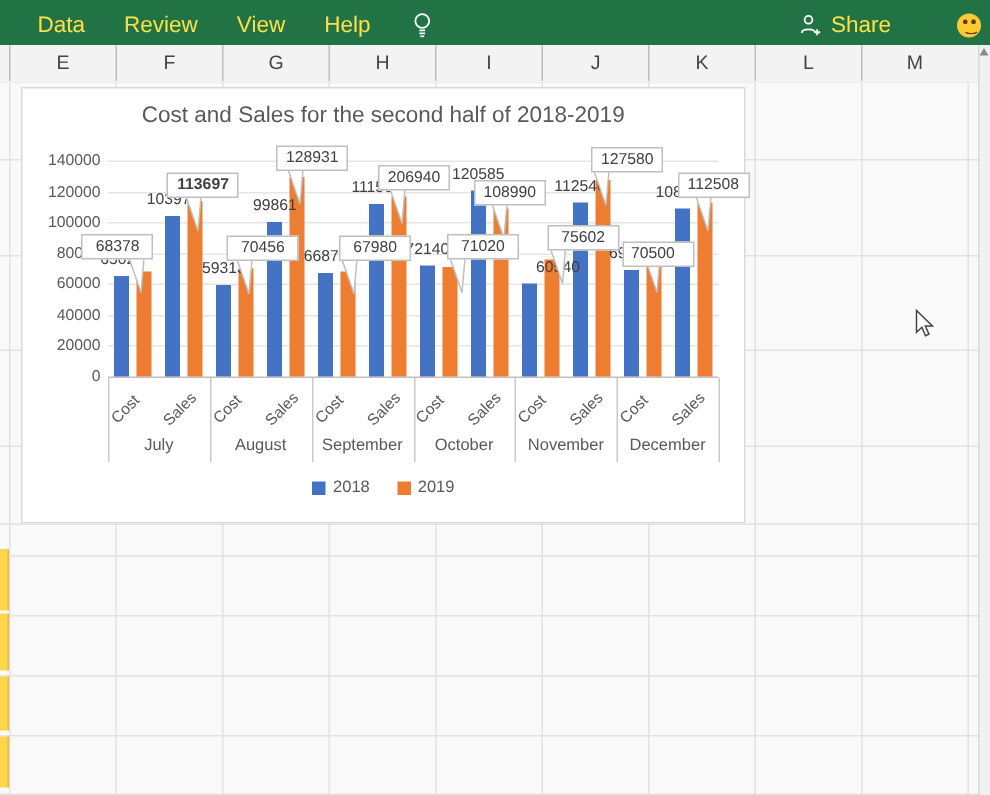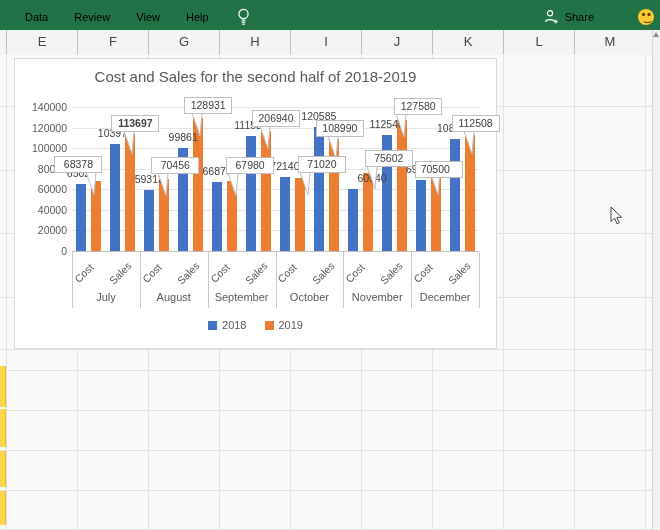--- a/index.html
+++ b/index.html
@@ -1,20 +1,20 @@
 <!DOCTYPE html>
 <html><head>
 <meta charset="utf-8">
 <style>
   html,body{margin:0;padding:0;}
   .screen{position:relative;width:660px;height:530px;background:#F9F9F9;overflow:hidden;
           font-family:"Liberation Sans", sans-serif;}
   
   .ribbon{position:absolute;left:0;top:0;width:660px;height:33px;background:#217346;
-          display:flex;align-items:center;color:#000000;font-size:11px;}
+          display:flex;align-items:center;color:#fde047;font-size:15px;}
   .rtab{margin-left:26px;cursor:default;}
   .rtab:first-child{margin-left:25px;}
   .bulb{margin-left:28px;display:flex;align-items:center;}
   .tellme{margin-left:12px;}
   .share-wrap{margin-left:auto;display:flex;align-items:center;}
   .share-label{margin-left:6px;}
   .smiley{margin-left:44px;margin-right:6px;width:16px;height:16px;border-radius:50%;
           background:#FFC933;position:relative;}
   .smiley:before{content:"";position:absolute;left:4px;top:4.5px;width:2.5px;height:2.5px;
           border-radius:50%;background:#5C3A00;box-shadow:5.5px 0 0 #5C3A00;}

